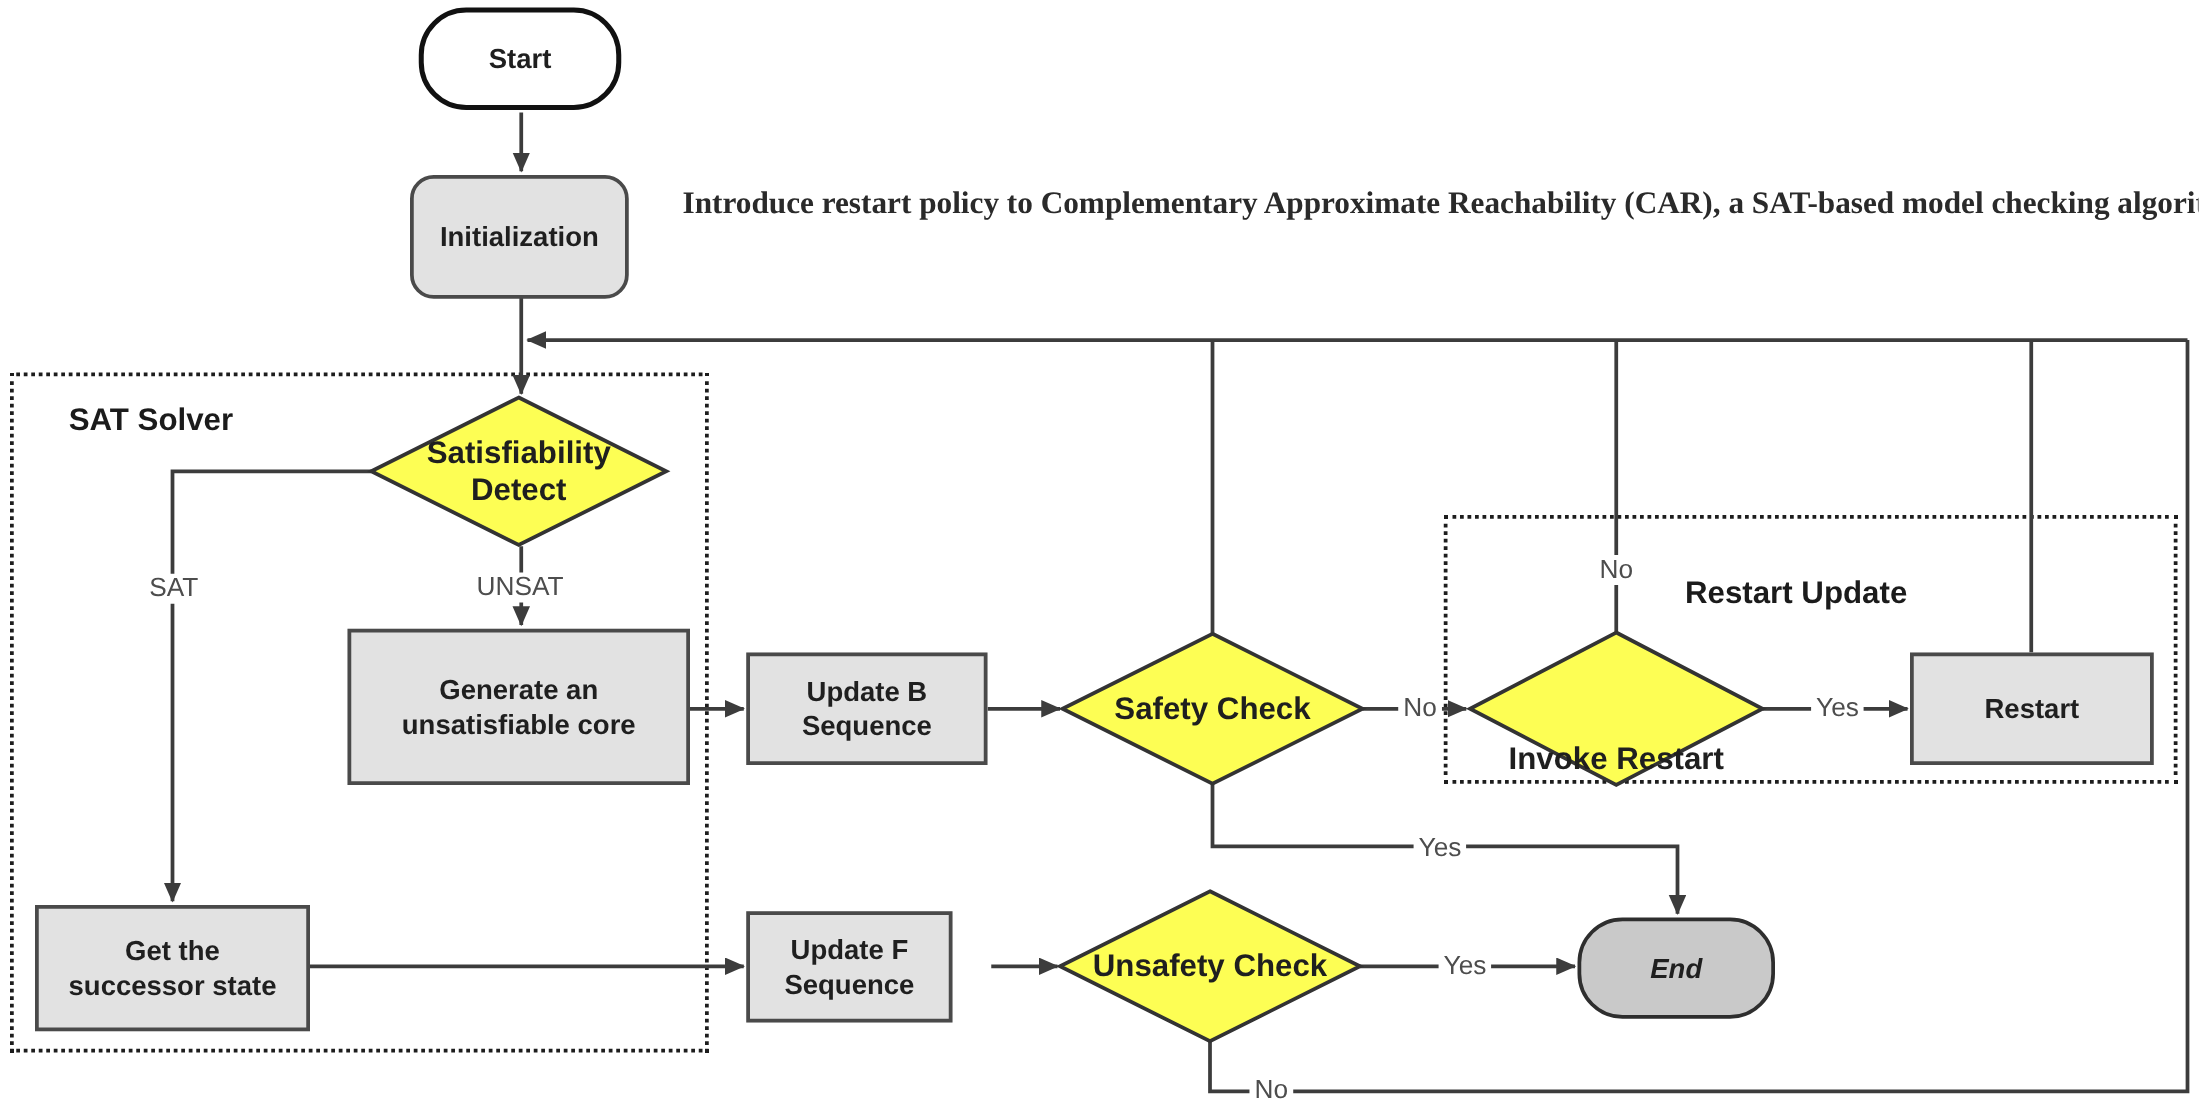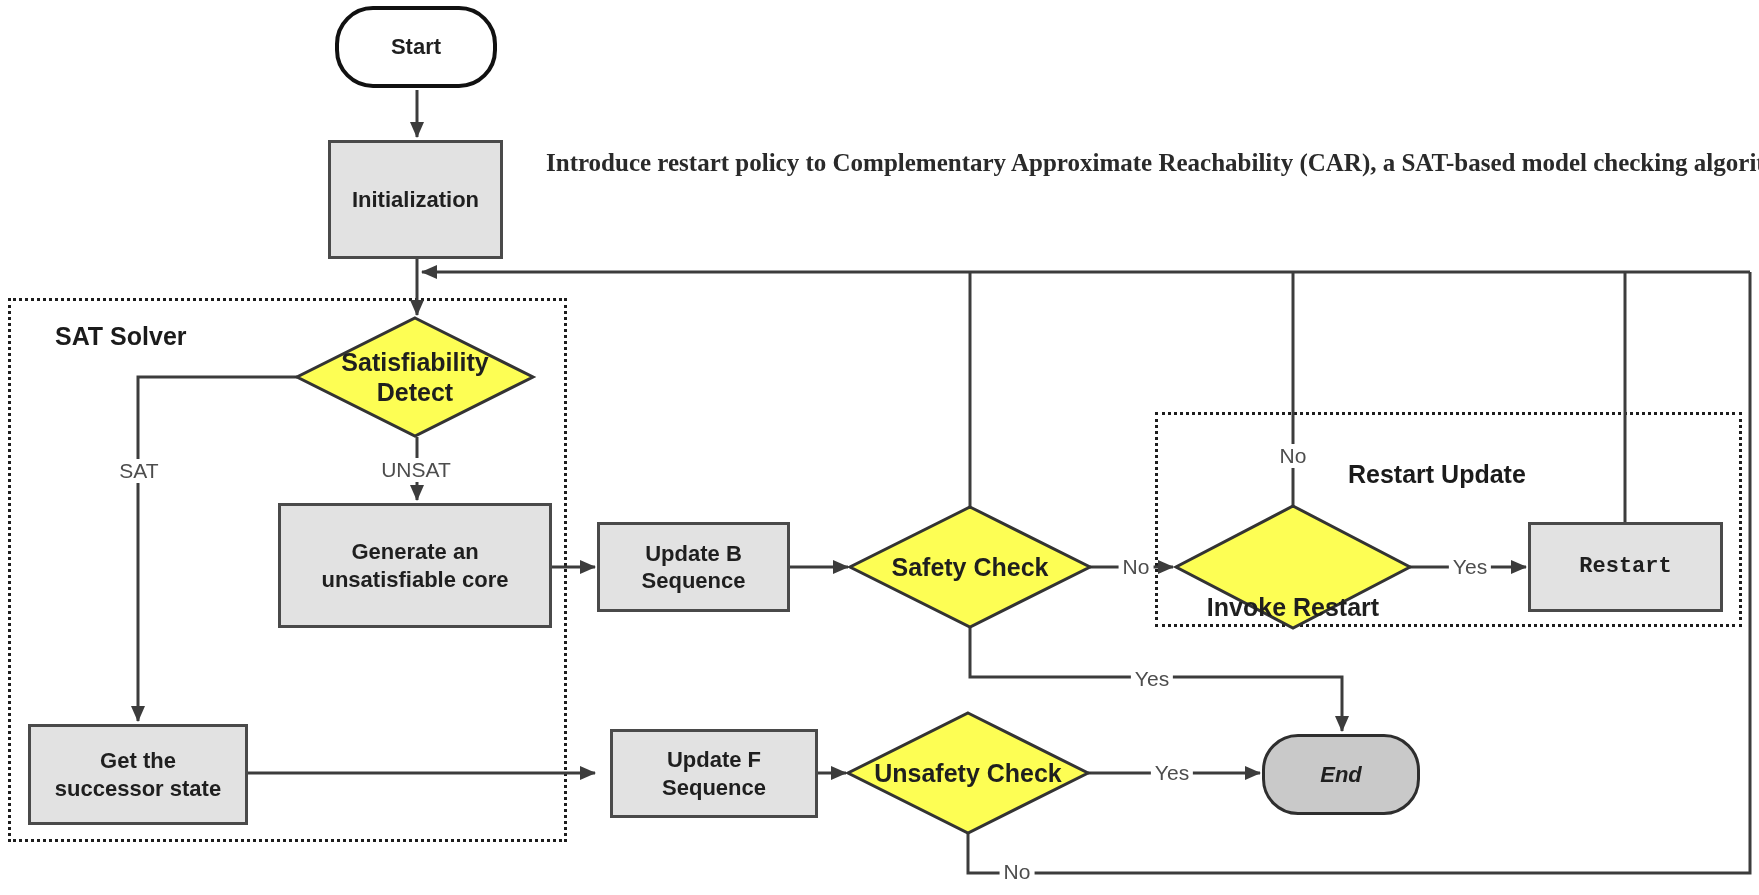--- a/index.html
+++ b/index.html
@@ -67,30 +67,30 @@
     <polygon class="diamond" points="415,318 533,377 415,436 297,377"></polygon>
     <polygon class="diamond" points="970,507 1090,567 970,627 850,567"></polygon>
     <polygon class="diamond" points="1293,506 1410,567 1293,628 1176,567"></polygon>
     <polygon class="diamond" points="968,713 1088,773 968,833 848,773"></polygon>
   </svg>
 
   <div class="group-title" style="left:55px;top:322px;">SAT Solver</div>
   <div class="group-title" style="left:1348px;top:460px;">Restart Update</div>
 
   <div class="node stadium-start" style="left:335px;top:6px;width:162px;height:82px;">Start</div>
-  <div class="node rect" style="left:328px;top:140px;width:175px;height:119px;">Initialization</div>
+  <div class="node rect" style="left:328px;top:140px;width:175px;height:99px;border-radius:19px;">Initialization</div>
   <div class="node rect" style="left:278px;top:503px;width:274px;height:125px;">Generate an
 unsatisfiable core</div>
   <div class="node rect" style="left:28px;top:724px;width:220px;height:101px;">Get the
 successor state</div>
   <div class="node rect" style="left:597px;top:522px;width:193px;height:90px;">Update B
 Sequence</div>
-  <div class="node rect" style="left:597px;top:729px;width:208px;height:89px;margin-left:13px;">Update F
+  <div class="node rect" style="left:597px;top:729px;width:165px;height:89px;">Update F
 Sequence</div>
-  <div class="node rect" style="left:1528px;top:522px;width:195px;height:90px;font-family:Liberation Mono, monospace;">Restart</div>
+  <div class="node rect" style="left:1528px;top:522px;width:195px;height:90px;">Restart</div>
   <div class="node stadium-end" style="left:1262px;top:734px;width:158px;height:81px;font-style:italic;">End</div>
 
   <div class="dlabel" style="left:415px;top:377px;width:200px;">Satisfiability
 Detect</div>
   <div class="dlabel" style="left:970px;top:567px;width:220px;">Safety Check</div>
   <div class="dlabel" style="left:1293px;top:567px;width:220px;margin-top:40px;">Invoke Restart</div>
   <div class="dlabel" style="left:968px;top:773px;width:230px;">Unsafety Check</div>
 
   <div class="elabel" style="left:139px;top:471px;">SAT</div>
   <div class="elabel" style="left:416px;top:470px;">UNSAT</div>

